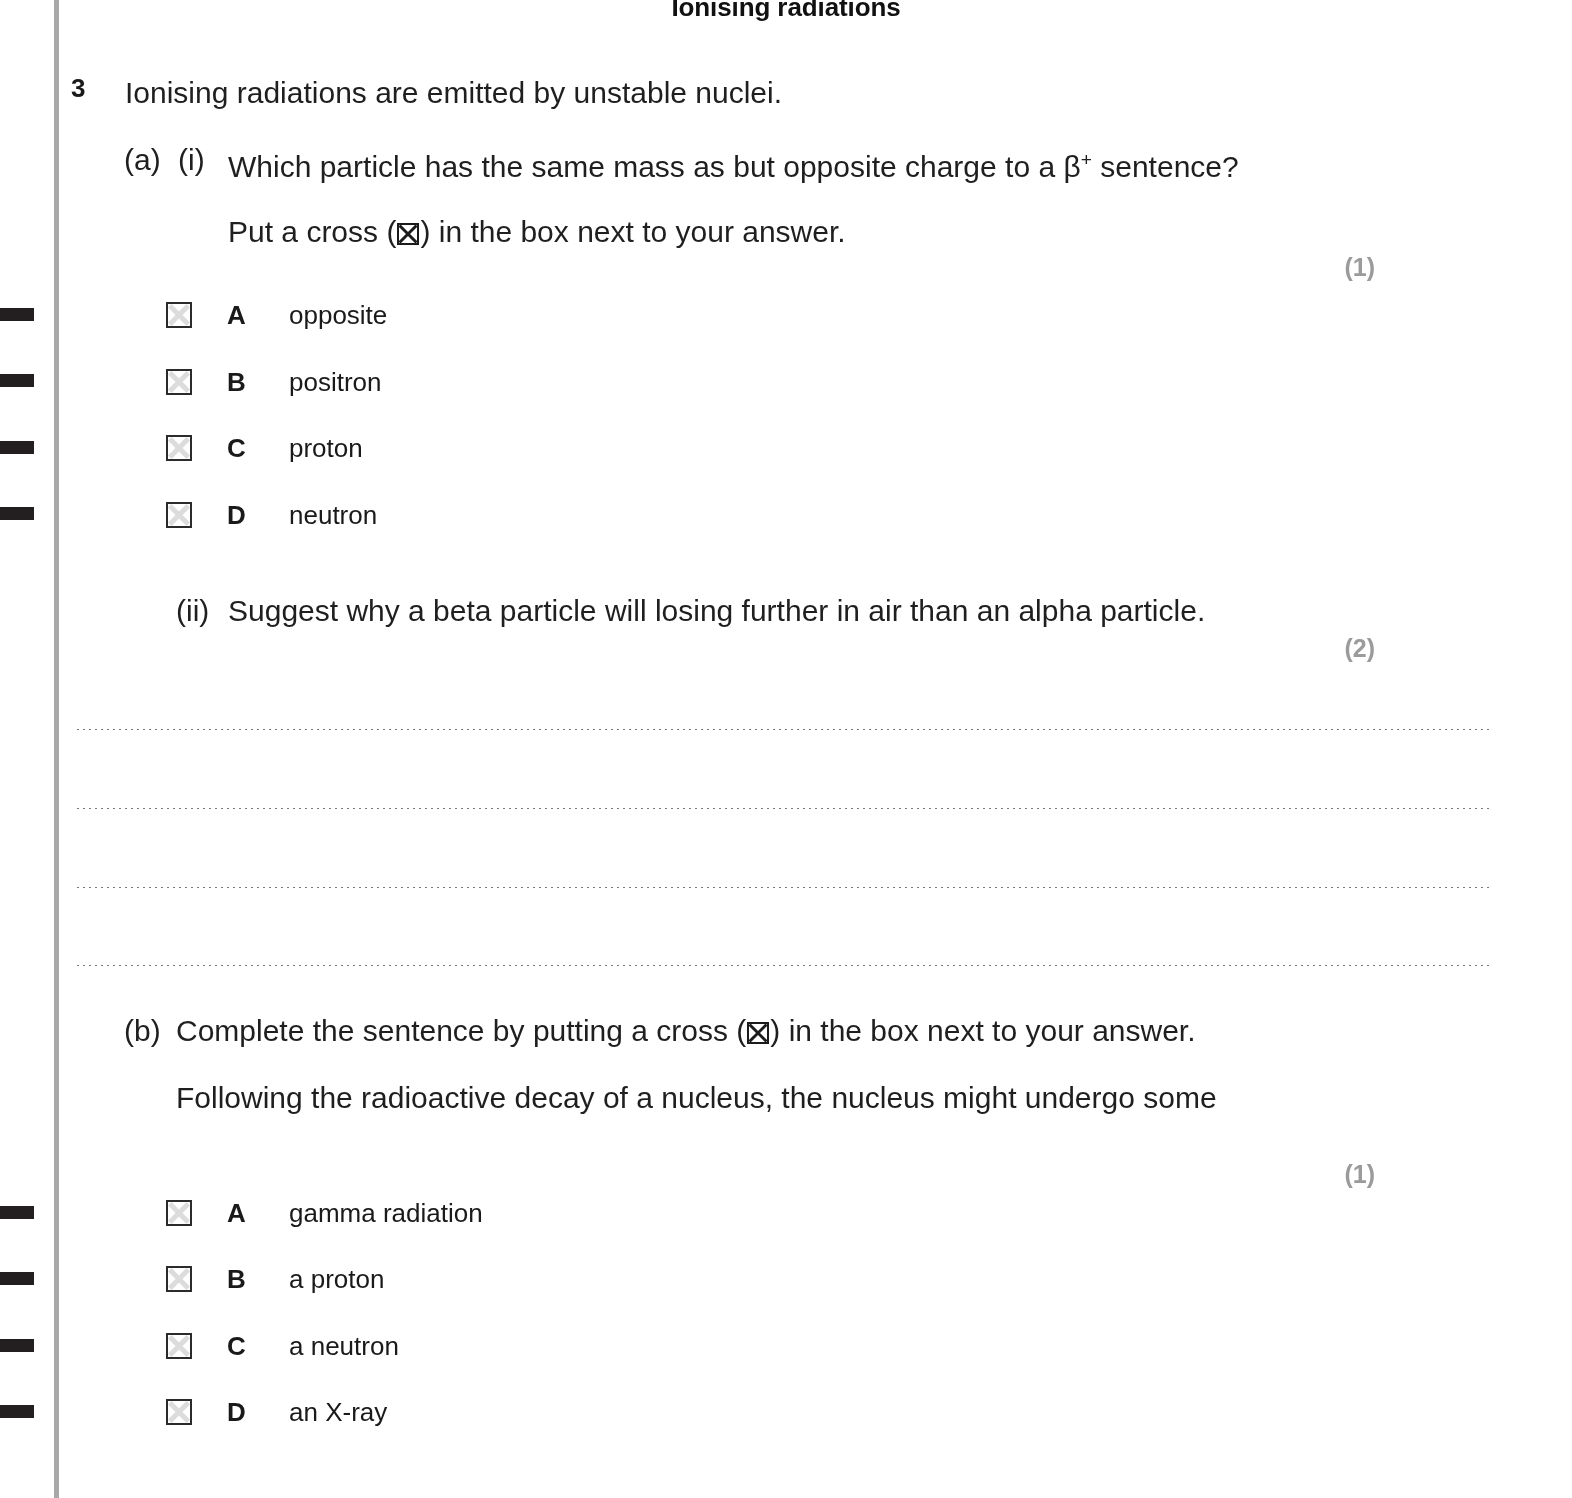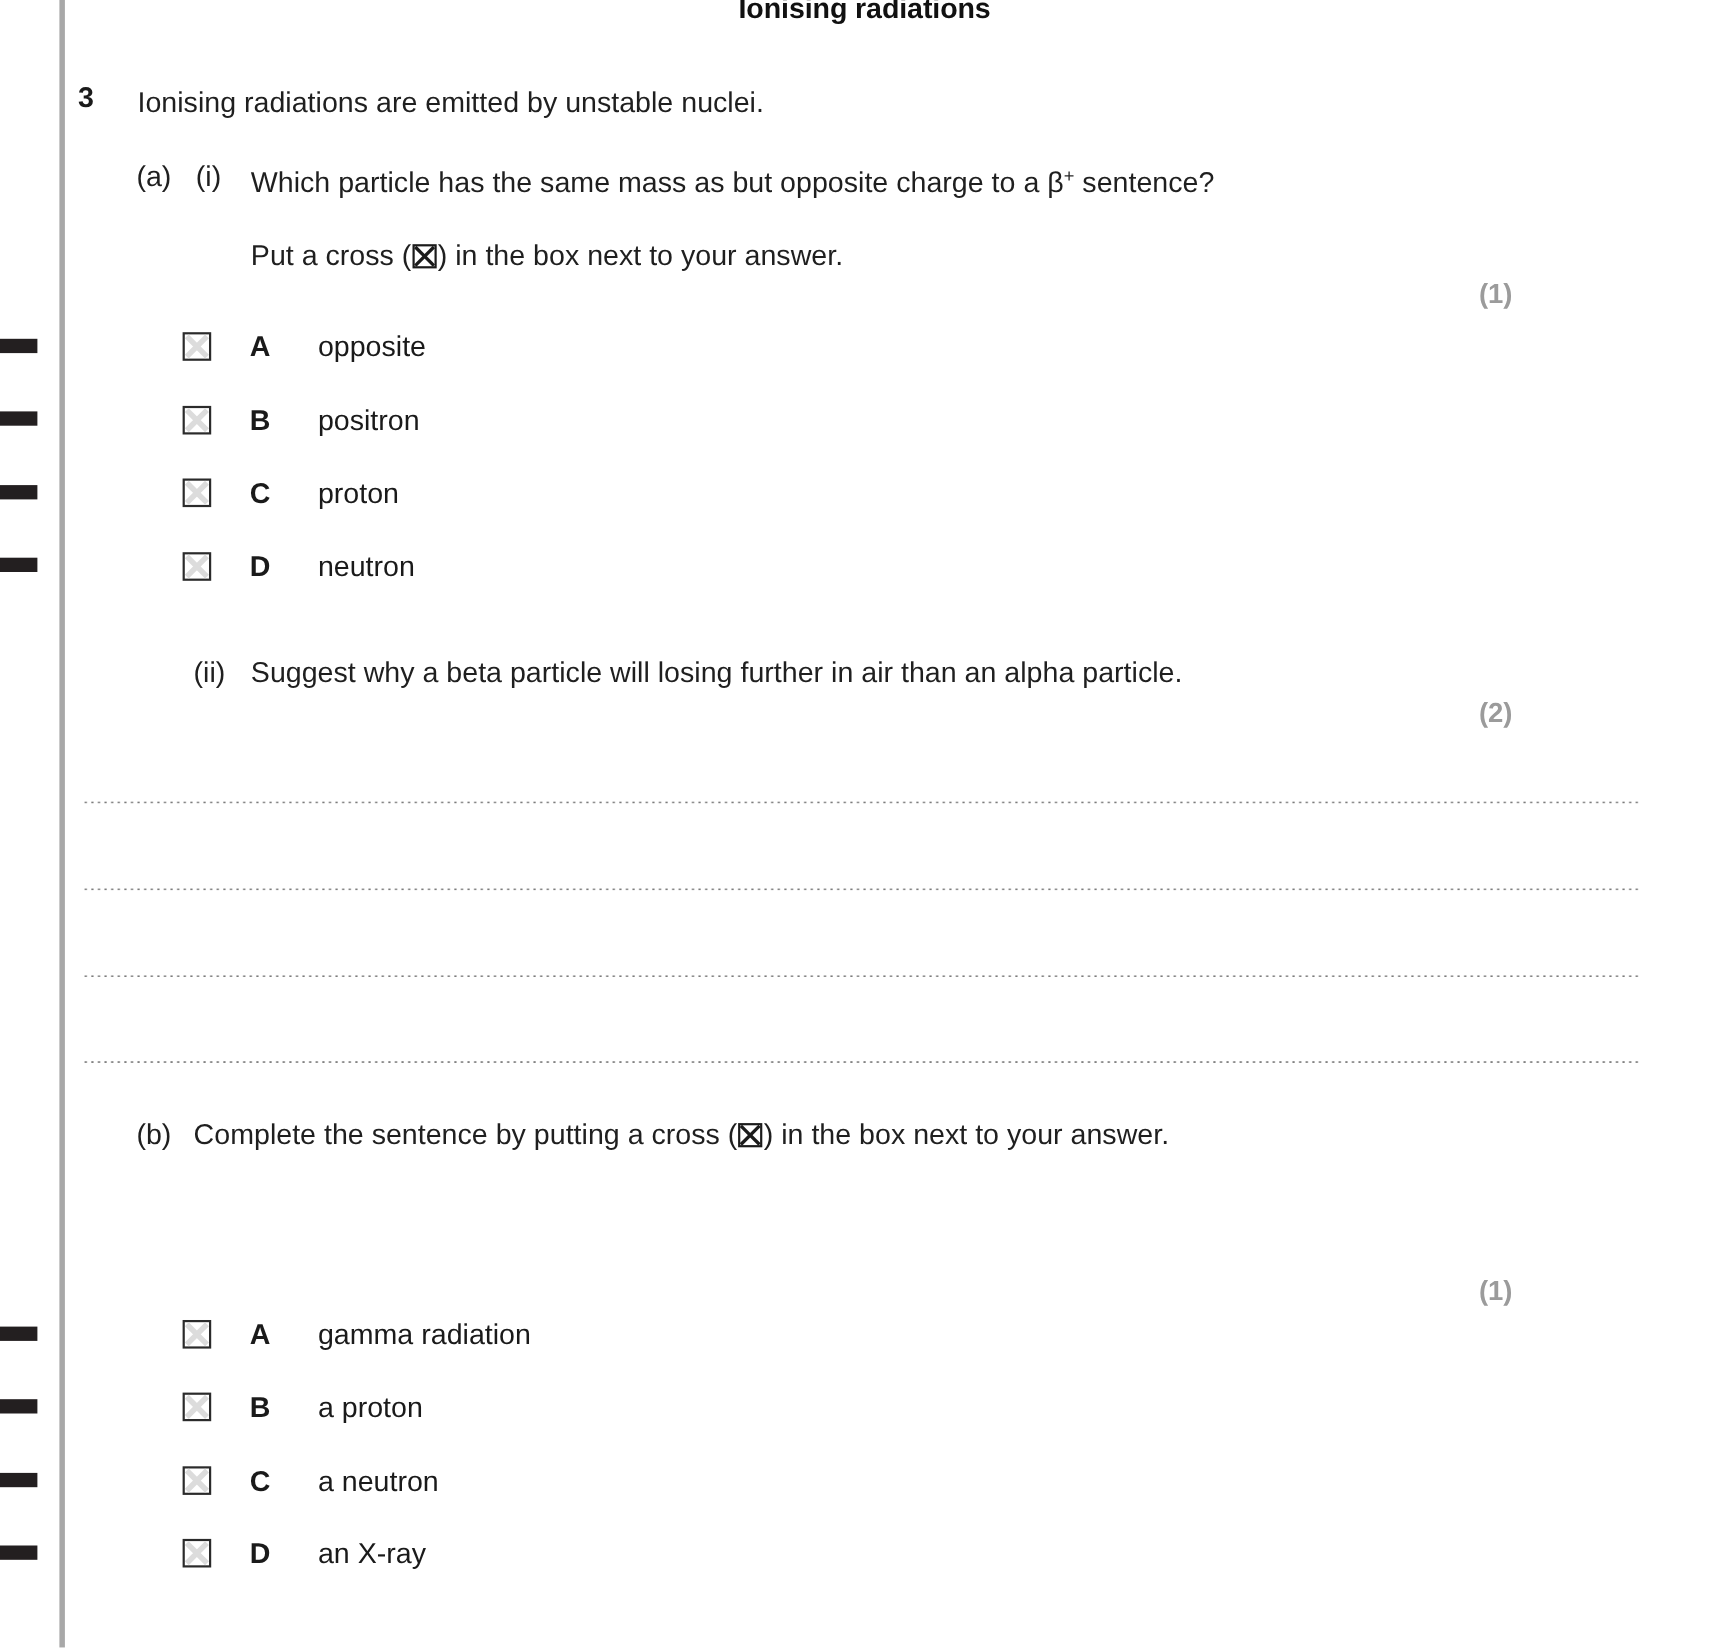--- a/index.html
+++ b/index.html
@@ -55,21 +55,21 @@
     text-align: center;
     font-weight: bold;
     font-size: 26px;
     letter-spacing: -0.1px;
     color: #111111;
   }
 
   
   .tx {
     position: absolute;
-    font-size: 26px;
+    font-size: 30px;
     line-height: 40px;
     color: #1f1f1f;
     white-space: nowrap;
   }
 
   .qnum {
     position: absolute;
     left: 71px;
     font-weight: bold;
     font-size: 26px;
@@ -222,20 +222,21 @@
   <div class="marks" style="left:1255px; top:634px">(2)</div>
 
   <div class="answer-line" style="top:728px"></div>
   <div class="answer-line" style="top:807px"></div>
   <div class="answer-line" style="top:886px"></div>
   <div class="answer-line" style="top:964px"></div>
 
   <div class="tx" style="left:124px; top:1011px">(b)</div>
   <div class="tx" style="left:176px; top:1011px"><span>Complete the sentence by putting a cross  (</span><span class="inline-cross"></span><span>) in the box next to your answer.</span></div>
 
+  <div class="tx" style="left:176px; top:1078px">Following the radioactive decay of a nucleus, the nucleus might undergo some</div>
 
   <div class="marks" style="left:1255px; top:1160px">(1)</div>
 
   <div class="option" style="top:1198px">
     <span class="opt-box"></span>
     <span class="opt-letter">A</span>
     <span class="opt-text">gamma radiation</span>
   </div>
   <div class="option" style="top:1264px">
     <span class="opt-box"></span>

